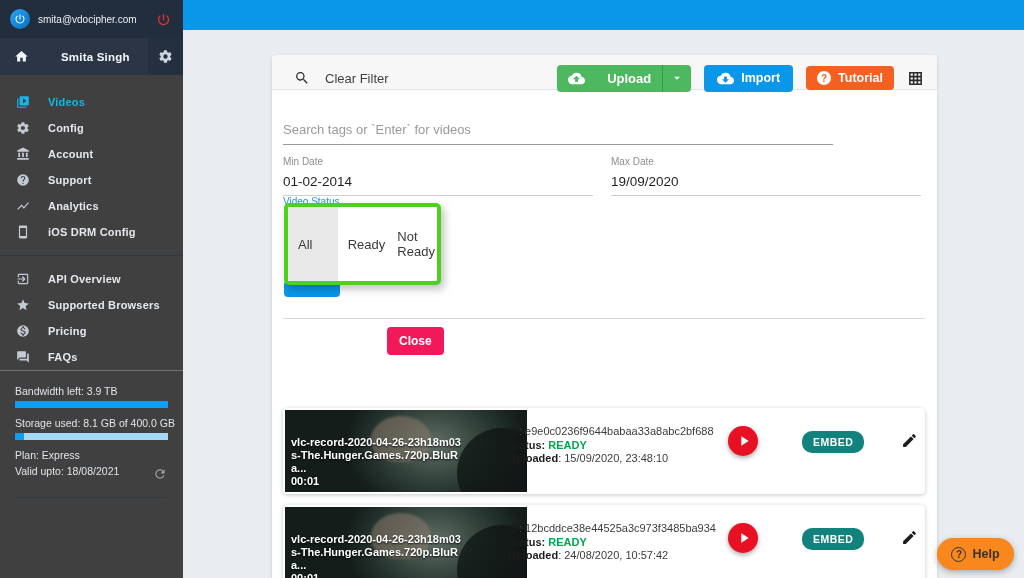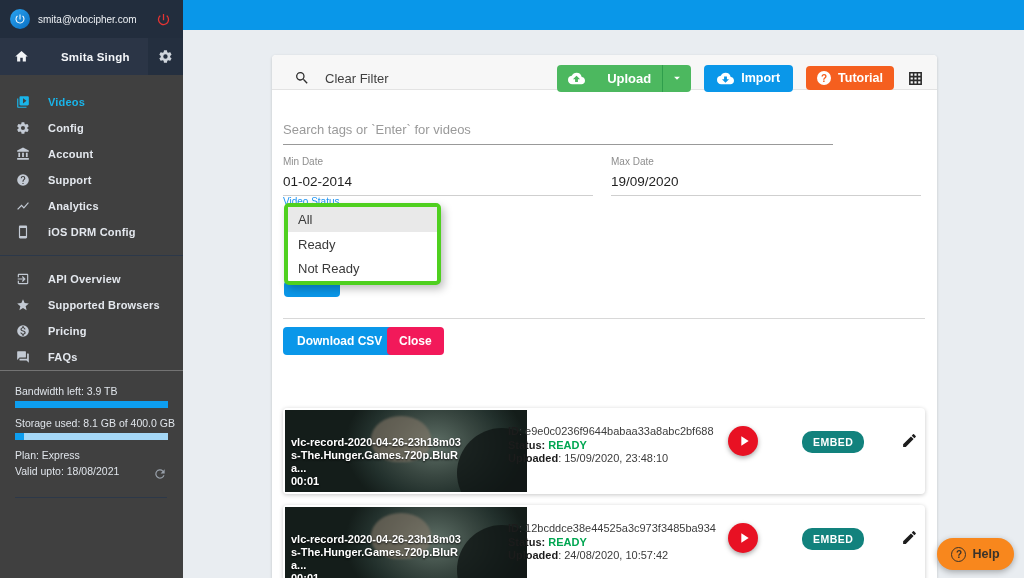--- a/index.html
+++ b/index.html
@@ -59,21 +59,21 @@
 
   
   .tags-input { position:absolute; left:11px; top:62px; width:550px; border:none; border-bottom:1px solid #999; background:transparent; font-size:13px; color:#333; padding:5px 0 7px 0; outline:none; font-family:"Liberation Sans",sans-serif; }
   .tags-input::placeholder { color:#9a9a9a; }
   .date-field { position:absolute; top:101px; width:310px; }
   .date-min { left:11px; } .date-max { left:339px; }
   .date-label { font-size:10px; color:#8d8d8d; }
   .date-input { width:100%; border:none; border-bottom:1px solid #cfcfcf; font-size:13.5px; color:#1f1f1f; padding:5px 0 6px 0; margin-top:2px; background:transparent; outline:none; font-family:"Liberation Sans",sans-serif; }
   .vs-label { position:absolute; left:11px; top:141px; font-size:10px; color:#2196f3; z-index:2; }
   .apply-btn { position:absolute; left:12px; top:226px; width:56px; height:16px; background:#0a97e9; border:none; border-radius:4px; z-index:1; cursor:pointer; }
-  .dropdown { position:absolute; left:12px; top:148px; width:157px; height:82px; background:#fff; border:4px solid #4fd01f; border-radius:5px; box-shadow:3px 4px 8px rgba(0,0,0,.25); z-index:5; display:flex; flex-direction:column; }
+  .dropdown { position:absolute; left:12px; top:148px; width:157px; height:82px; background:#fff; border:4px solid #4fd01f; border-radius:5px; box-shadow:3px 4px 8px rgba(0,0,0,.25); z-index:5; display:flex; flex-direction:row; }
   .dd-item { flex:1; display:flex; align-items:center; padding-left:10px; font-size:13px; color:#3a3a3a; cursor:pointer; }
   .dd-item.selected { background:#e9e9e9; }
   .hr { position:absolute; left:11px; top:263px; width:642px; height:1px; background:#d8d8d8; }
   .btn-csv { position:absolute; left:11px; top:272px; background:#0a97e9; border:none; border-radius:4px; color:#fff; font-weight:bold; font-size:12px; padding:7px 14px; cursor:pointer; font-family:"Liberation Sans",sans-serif; }
   .btn-close { position:absolute; left:115px; top:272px; background:#f2195a; border:none; border-radius:4px; color:#fff; font-weight:bold; font-size:12px; padding:7px 12px; cursor:pointer; font-family:"Liberation Sans",sans-serif; }
 
   
   .vrow { position:absolute; left:11px; width:642px; height:86px; background:#fff; border-radius:4px; box-shadow:0 1px 4px rgba(0,0,0,.22); }
   .vrow1 { top:353px; } .vrow2 { top:450px; }
   .thumb { position:absolute; left:2px; top:2px; width:242px; height:82px; background:
@@ -300,21 +300,20 @@
   <button class="apply-btn"></button>
 
   <div class="dropdown">
     <div class="dd-item selected">All</div>
     <div class="dd-item">Ready</div>
     <div class="dd-item">Not Ready</div>
   </div>
 
   <div class="hr"></div>
 
-  <button class="btn-csv">Download CSV</button>
   <button class="btn-close">Close</button>
 
   <div class="vrow vrow1">
     <div class="thumb">
       <div class="thumb-txt">
         <span>vlc-record-2020-04-26-23h18m03s-The.Hunger.Games.720p.BluRa...</span><br>
         <span>00:01</span>
       </div>
     </div>
     <div class="vinfo">

